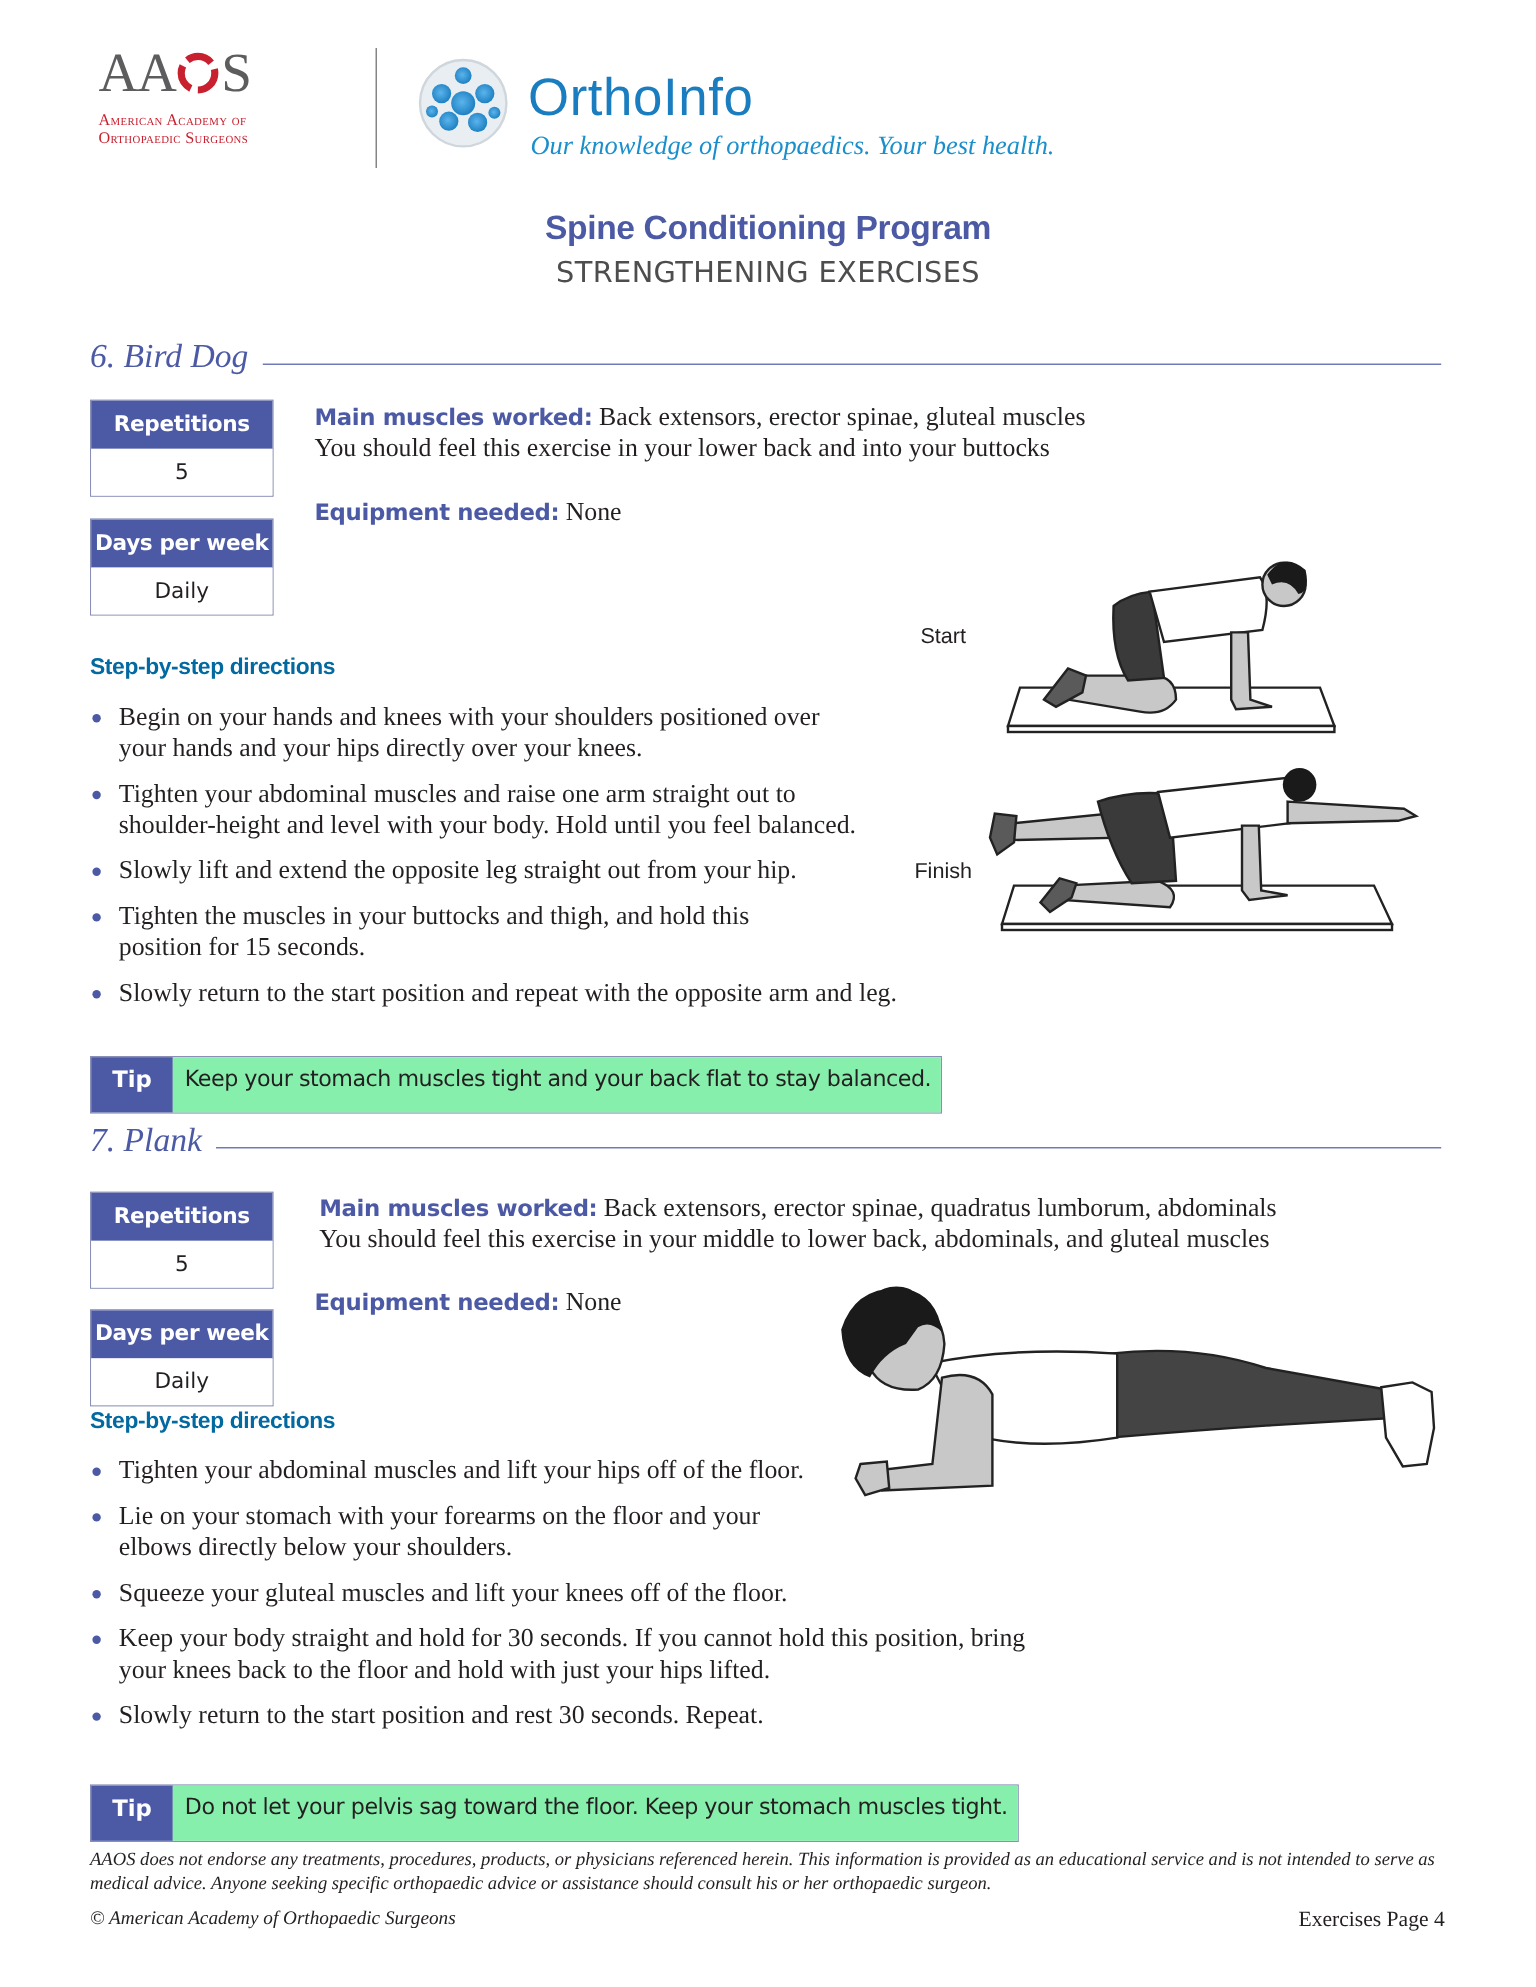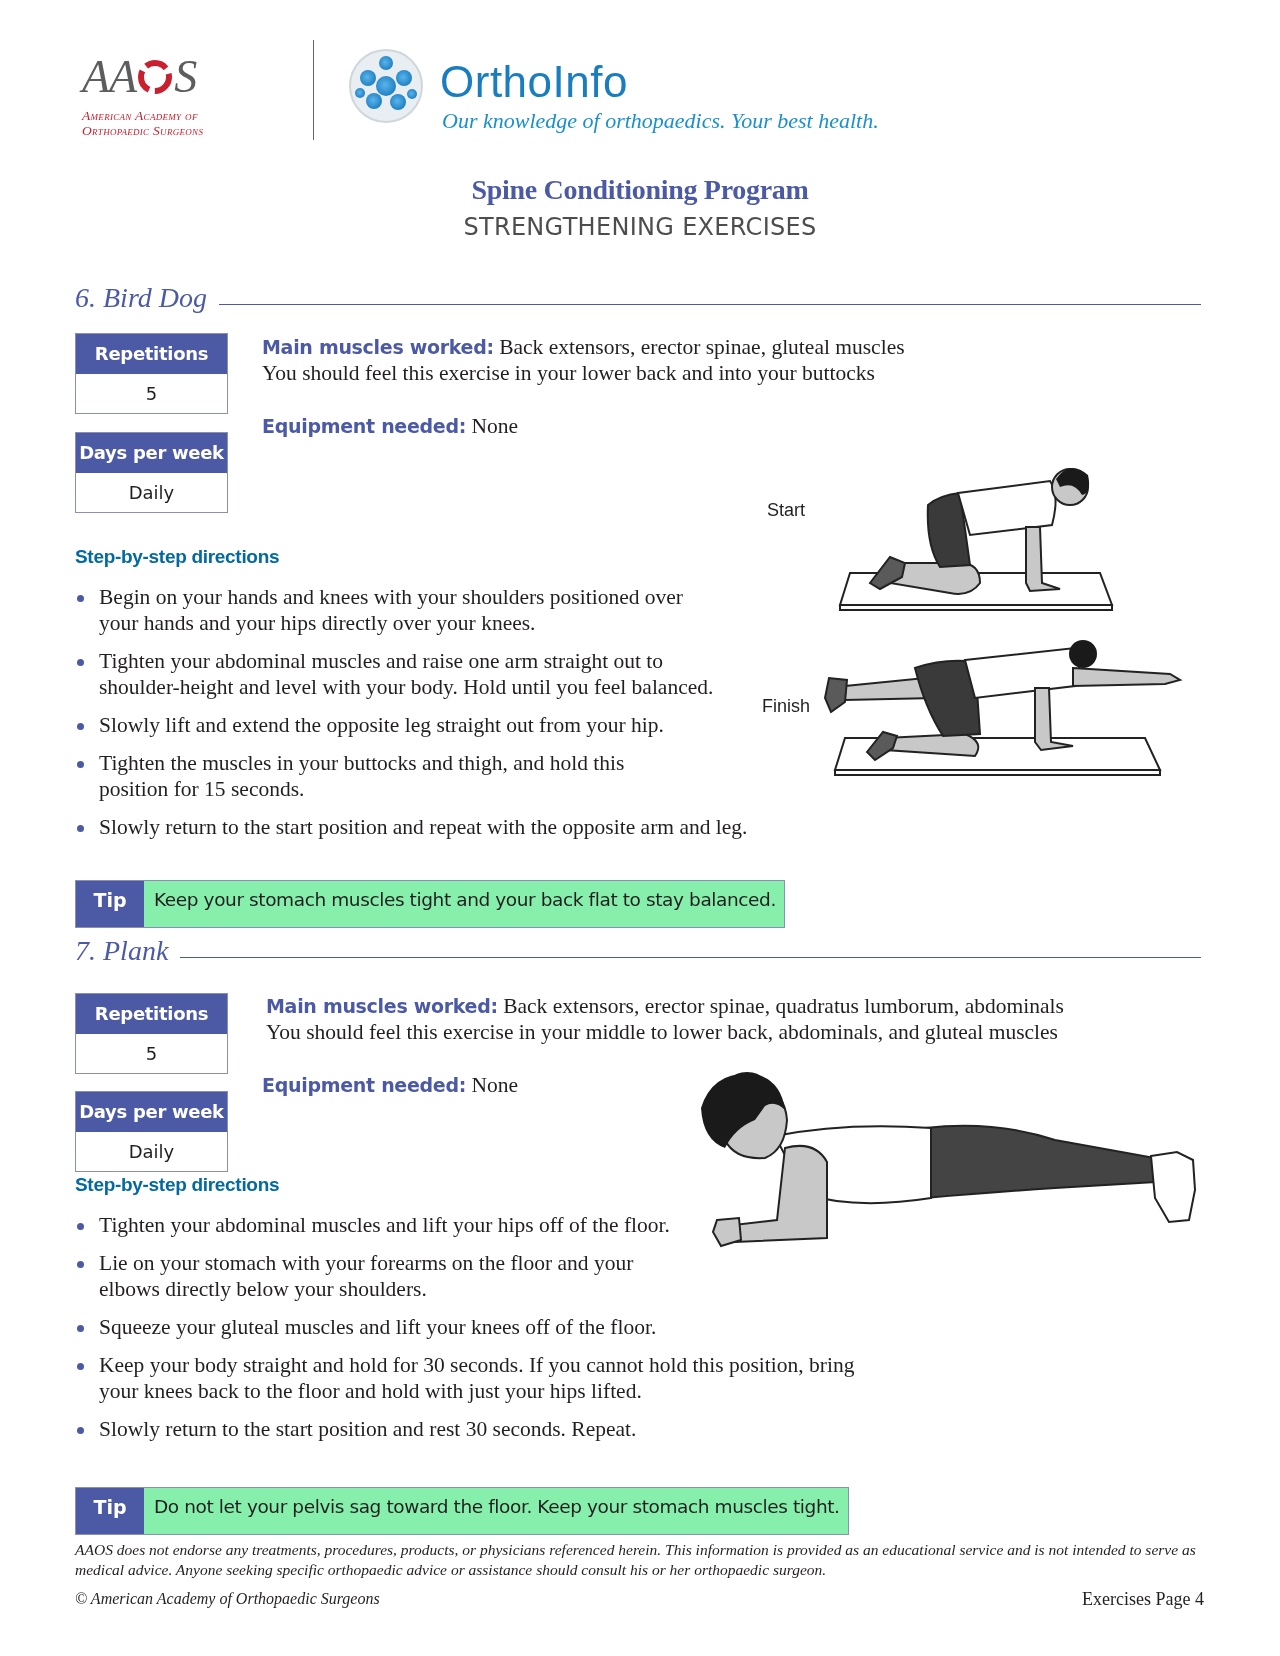--- a/index.html
+++ b/index.html
@@ -2,31 +2,31 @@
 <html><head>
 <meta charset="utf-8">
 <style>
   * { box-sizing: border-box; margin: 0; padding: 0; }
   html, body { width: 1280px; height: 1656px; background: #ffffff; }
   body { position: relative; font-family: "Liberation Serif", serif; color: #231f20; overflow: hidden; }
 
   .abs { position: absolute; }
 
   
-  .aaos-logo { left: 82px; top: 54px; width: 200px; font-style: italic; }
+  .aaos-logo { left: 82px; top: 38px; width: 200px; }
   .aaos-word { font-family: "Liberation Serif", serif; font-size: 46px; color: #5d5d5f; letter-spacing: -1px; line-height: 46px; display: flex; align-items: center; }
   .aaos-o { display: inline-block; width: 36px; height: 36px; margin: 0 1px; }
   .aaos-sub { font-family: "Liberation Serif", serif; font-size: 13.5px; color: #c8202f; line-height: 15px; margin-top: 8px; font-variant: small-caps; letter-spacing: 0.3px; }
   .header-divider { left: 313px; top: 40px; width: 1px; height: 100px; background: #666; }
   .ortho-logo { left: 346px; top: 46px; width: 80px; height: 80px; }
   .ortho-title { left: 440px; top: 58px; font-family: "Liberation Sans", sans-serif; font-size: 44px; color: #1a7dbf; line-height: 48px; letter-spacing: 0.5px; }
   .ortho-tag { left: 442px; top: 108px; font-family: "Liberation Serif", serif; font-style: italic; font-size: 22px; color: #1a8fcc; }
 
   
-  .doc-title { left: 0; width: 1280px; top: 174px; text-align: center; font-family: Liberation Serif, serif; font-weight: bold; font-size: 28px; color: #4c5aa5; letter-spacing: -0.3px; }
+  .doc-title { left: 0; width: 1280px; top: 174px; text-align: center; font-family: Liberation Sans, sans-serif; font-weight: bold; font-size: 28px; color: #4c5aa5; letter-spacing: -0.3px; }
   .doc-subtitle { left: 0; width: 1280px; top: 213px; text-align: center; font-family: "DejaVu Sans", sans-serif; font-size: 24px; color: #4d4d4f; letter-spacing: 0.3px; }
 
   
   .sec-head { left: 75px; display: flex; align-items: baseline; width: 1126px; }
   .sec-head-text { font-family: "Liberation Serif", serif; font-style: italic; font-size: 28px; color: #4c5aa5; white-space: nowrap; text-align: center; }
   .sec-head-line { flex: 1; border-bottom: 1.5px solid #4c5aa5; margin-left: 12px; height: 0; transform: translateY(-2px); }
 
   
   .stat-box { left: 75px; width: 153px; border: 1.5px solid #8a8fb8; }
   .stat-label { background: #4c5aa5; color: #fff; font-family: "DejaVu Sans", sans-serif; font-weight: bold; font-size: 18px; height: 40px; line-height: 40px; text-align: center; letter-spacing: -0.3px; }
@@ -38,21 +38,21 @@
   .steps-head { left: 75px; font-family: Liberation Sans, sans-serif; font-weight: bold; font-size: 19px; color: #0369a1; letter-spacing: -0.3px; }
 
   .steps { left: 75px; list-style: none; }
   .steps li { position: relative; padding-left: 24px; font-size: 21.5px; line-height: 26px; color: #231f20; margin-bottom: 12px; }
   .steps li::before { content: ""; position: absolute; left: 2px; top: 11px; width: 7px; height: 7px; border-radius: 50%; background: #4c5aa5; }
 
   .tip { left: 75px; display: flex; height: 48px; border: 1.5px solid #8a8fb8; }
   .tip-label { background: #4c5aa5; color: #fff; font-family: "DejaVu Sans", sans-serif; font-weight: bold; font-size: 19px; width: 68px; line-height: 38px; text-align: center; }
   .tip-text { background: #86efac; font-family: "DejaVu Sans", sans-serif; font-size: 18.5px; color: #231f20; line-height: 38px; padding: 0 8px 0 10px; white-space: nowrap; letter-spacing: -0.4px; }
 
-  .fig-label { font-family: "Liberation Sans", sans-serif; font-size: 18px; color: #231f20; }
+  .fig-label { font-family: "Liberation Sans", sans-serif; font-size: 18px; color: #231f20; margin-top: 20px; }
 
   .disclaimer { left: 75px; top: 1540px; width: 1130px; font-family: "Liberation Serif", serif; font-style: italic; font-size: 15.5px; line-height: 20px; color: #231f20; }
   .copyright { left: 75px; top: 1590px; font-family: "Liberation Serif", serif; font-style: italic; font-size: 16px; color: #231f20; }
   .page-num { right: 76px; top: 1589px; font-family: "Liberation Serif", serif; font-size: 18px; color: #231f20; }
 </style>
 </head>
 <body>
 
 <div class="abs aaos-logo">
   <div class="aaos-word">

